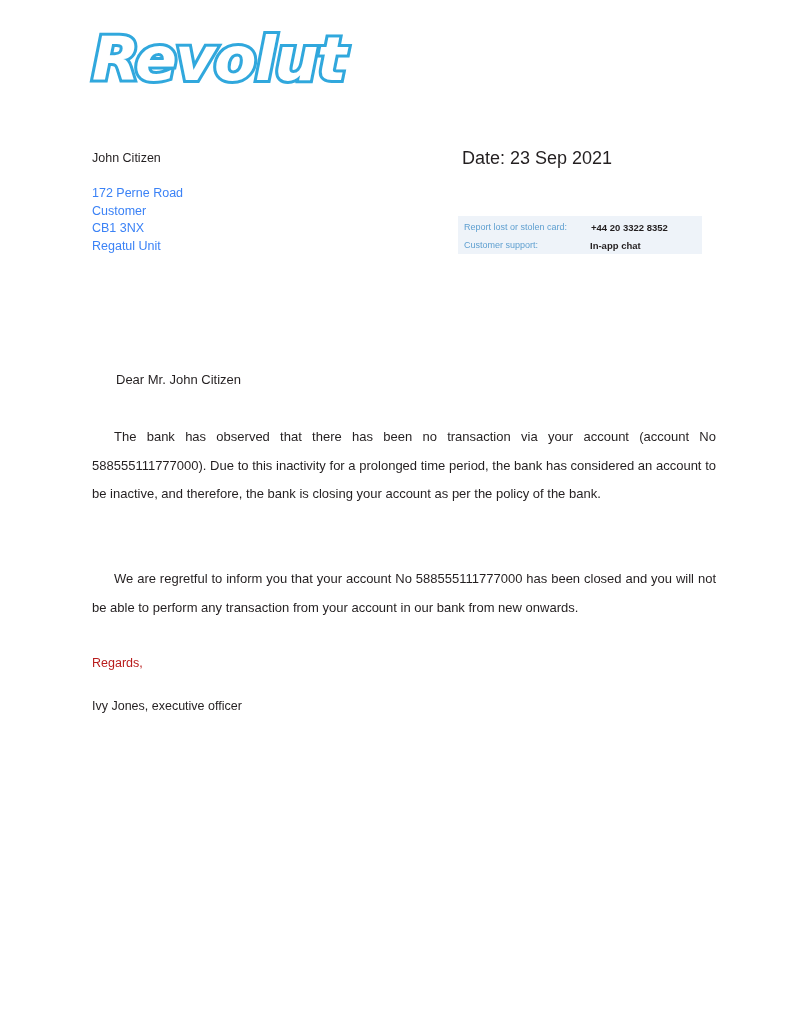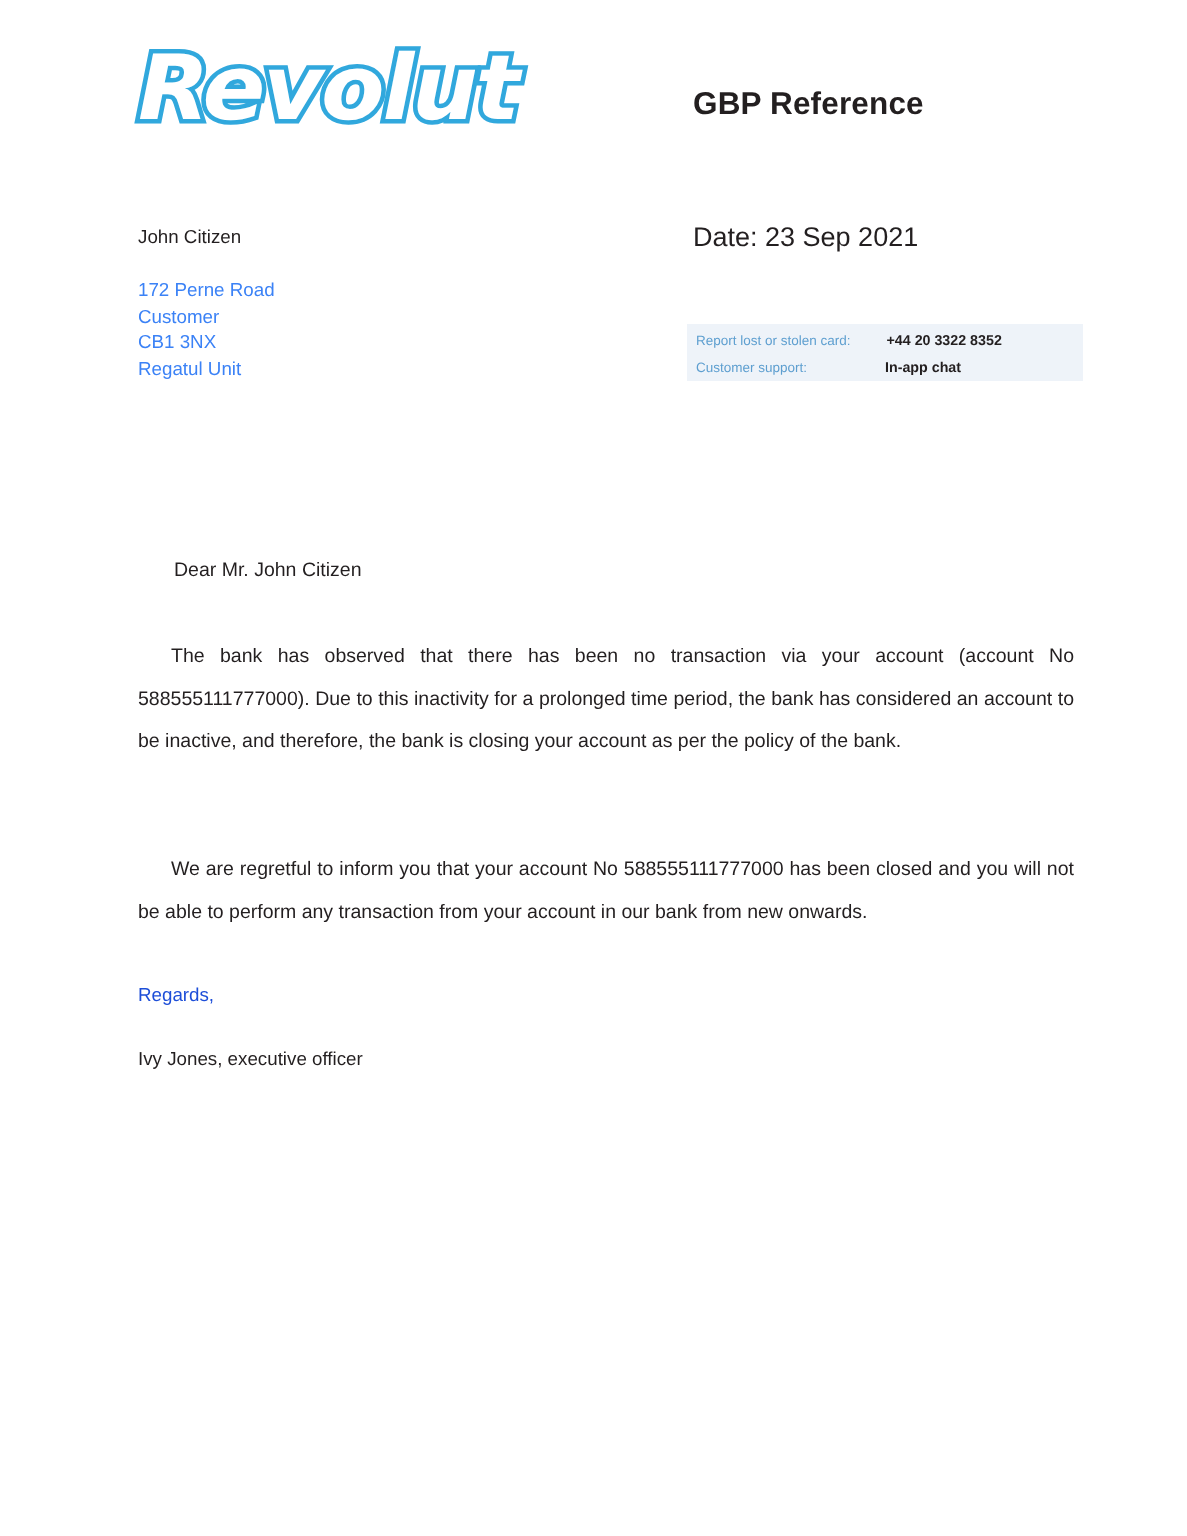--- a/index.html
+++ b/index.html
@@ -92,21 +92,21 @@
     line-height: 17px;
     color: #231f20;
     white-space: nowrap;
   }
 
   
   .contact-box {
     position: absolute;
     left: 458px;
     top: 216px;
-    width: 264px;
+    width: 244px;
     height: 38px;
     background: #eef3f9;
     padding: 0;
   }
   .contact-row {
     position: absolute;
     left: 6px;
     height: 19px;
     width: 258px;
     display: block;
@@ -161,40 +161,39 @@
   }
   .para-1 { top: 423px; }
   .para-2 { top: 565px; }
 
   .signoff {
     position: absolute;
     left: 92px;
     top: 654px;
     font-size: 12.5px;
     line-height: 18px;
-    color: #1d4ed8;
+    color: #b91c1c;
     text-align: right;
   }
   .signer {
     position: absolute;
     left: 92px;
     top: 697px;
     font-size: 12.5px;
     line-height: 18px;
     color: #231f20;
   }
 </style>
 </head>
 <body>
 
 <div class="page">
 
   <div class="header">
     <div class="logo">Revolut</div>
-    <div class="doc-title">GBP Reference</div>
   </div>
 
   <div class="recipient-name">John Citizen</div>
 
   <div class="address">
     <div>172 Perne Road</div>
     <div>Customer</div>
     <div>CB1 3NX</div>
     <div>Regatul Unit</div>
   </div>

